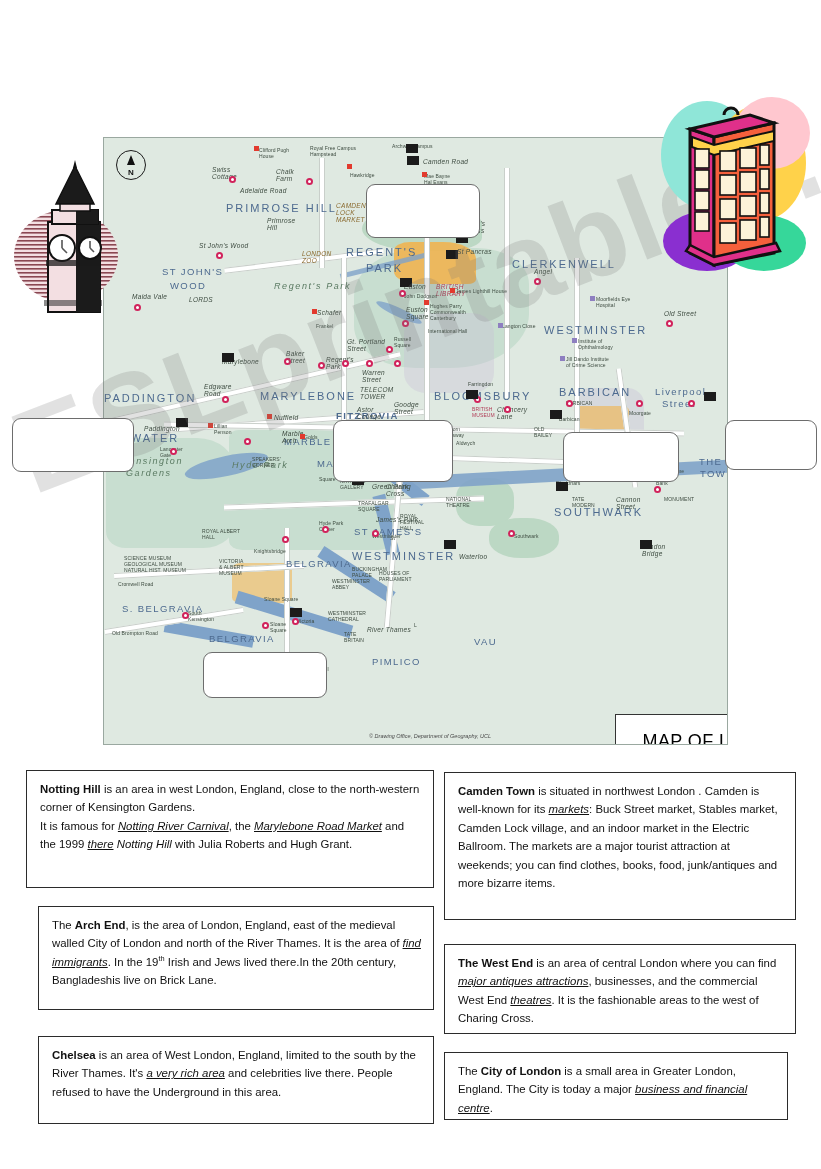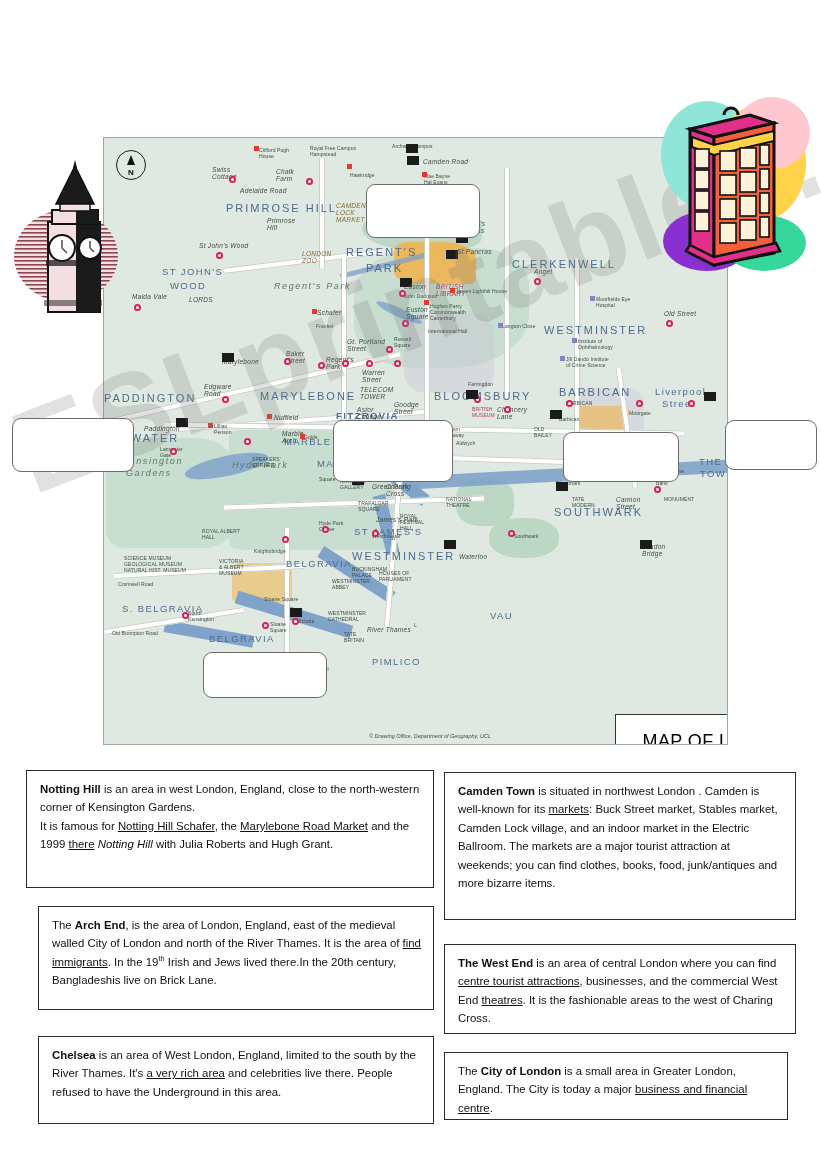--- a/index.html
+++ b/index.html
@@ -61,21 +61,21 @@
   #watermark{position:absolute;left:50px;top:255px;width:740px;height:430px;
     z-index:5;pointer-events:none;
     transform:rotate(-21deg);transform-origin:center center;
     font-size:118px;font-weight:bold;letter-spacing:2px;color:rgba(120,120,120,.22);
     font-family:"Liberation Sans",sans-serif;line-height:1;white-space:nowrap;}
 
   
   .tbox{position:absolute;background:#fff;border:1.1px solid #2b2b2b;box-sizing:border-box;
         padding:9px 11px 8px 13px;font-size:11.4px;line-height:1.62;color:#111;z-index:9;}
   .tbox b{font-weight:bold;}
-  .tbox u{text-decoration:underline;}
+  .tbox u{text-decoration:underline;font-style:italic;}
   .tbox i{font-style:italic;}
   .tbox sup{font-size:7.4px;vertical-align:super;}
 </style>
 </head>
 <body>
 
 <div id="map-panel">
 
   <div class="wash park" style="left:250px;top:110px;width:175px;height:120px;"></div>
   <div class="wash park2" style="left:258px;top:68px;width:120px;height:45px;border-radius:50% 40% 30% 50%;"></div>
@@ -137,21 +137,21 @@
   <div class="maplabel mid" style="left:558px;top:260px;">Street</div>
   <div class="maplabel big" style="left:8px;top:294px;">YSWATER</div>
   <div class="maplabel mid" style="left:260px;top:328px;">STRAND</div>
   <div class="maplabel big" style="left:450px;top:368px;">SOUTHWARK</div>
   <div class="maplabel mid" style="left:250px;top:388px;">ST JAMES'S</div>
   <div class="maplabel big" style="left:248px;top:412px;">WESTMINSTER</div>
   <div class="maplabel mid" style="left:182px;top:420px;">BELGRAVIA</div>
   <div class="maplabel mid" style="left:18px;top:465px;">S. BELGRAVIA</div>
   <div class="maplabel mid" style="left:105px;top:495px;">BELGRAVIA</div>
   <div class="maplabel mid" style="left:268px;top:518px;">PIMLICO</div>
-  <div class="maplabel mid" style="left:370px;top:472px;margin-left:16px;">VAU</div>
+  <div class="maplabel mid" style="left:370px;top:498px;">VAU</div>
   <div class="maplabel mid" style="left:180px;top:298px;">MARBLE ARCH</div>
   <div class="maplabel mid" style="left:213px;top:320px;">MA</div>
   <div class="maplabel mid" style="left:595px;top:318px;">THE</div>
   <div class="maplabel mid" style="left:596px;top:330px;">TOWER</div>
 
   <div class="maplabel park-name" style="left:170px;top:143px;">Regent's Park</div>
   <div class="maplabel park-name" style="left:18px;top:318px;">Kensington</div>
   <div class="maplabel park-name" style="left:22px;top:330px;">Gardens</div>
   <div class="maplabel park-name" style="left:128px;top:322px;">Hyde   Park</div>
   <div class="maplabel sm" style="left:268px;top:345px;">Green Park</div>
@@ -406,23 +406,23 @@
         <rect x="108" y="100" width="9" height="20"></rect>
       <rect x="68" y="130" width="16" height="20"></rect>
         <rect x="88" y="127" width="16" height="20"></rect>
         <rect x="108" y="124" width="9" height="20"></rect>
     </g>
 
     <path d="M34 158 L62 172 L128 158 L124 150 L62 164 L38 152 Z" fill="#e0308a" stroke="#111" stroke-width="2.5"></path>
   </svg>
 </div>
 
-<div class="tbox" style="left:26px;top:770px;width:408px;height:118px;"><b>Notting Hill</b> is an area in west London, England, close to the north-western corner of Kensington Gardens.<br>It is famous for <u>Notting Hill Schafer</u>, the <u>Marylebone Road Market</u> and the 1999 <u>there</u> <i>Notting Hill</i> with Julia Roberts and Hugh Grant.</div>
+<div class="tbox" style="left:26px;top:770px;width:408px;height:118px;"><b>Notting Hill</b> is an area in west London, England, close to the north-western corner of Kensington Gardens.<br>It is famous for <u>Notting River Carnival</u>, the <u>Marylebone Road Market</u> and the 1999 <u>there</u> <i>Notting Hill</i> with Julia Roberts and Hugh Grant.</div>
 
 <div class="tbox" style="left:38px;top:906px;width:396px;height:104px;">The <b>Arch End</b>, is the area of London, England, east of the medieval walled City of London and north of the River Thames. It is the area of <u>find immigrants</u>. In the 19<sup>th</sup> Irish and Jews lived there.In the 20th century, Bangladeshis live on Brick Lane.</div>
 
 <div class="tbox" style="left:38px;top:1036px;width:396px;height:88px;"><b>Chelsea</b> is an area of West London, England, limited to the south by the River Thames. It's <u>a very rich area</u> and celebrities live there. People refused to have the Underground in this area.</div>
 
 <div class="tbox" style="left:444px;top:772px;width:352px;height:148px;"><b>Camden Town</b> is situated in northwest London . Camden is well-known for its <u>markets</u>: Buck Street market, Stables market, Camden Lock village, and an indoor market in the Electric Ballroom. The markets are a major tourist attraction at weekends; you can find clothes, books, food, junk/antiques and more bizarre items.</div>
 
-<div class="tbox" style="left:444px;top:944px;width:352px;height:90px;"><b>The West End</b>  is an area of central London where you can find <u>centre tourist attractions</u>, businesses, and the commercial West End <u>theatres</u>. It is the fashionable areas to the west of Charing Cross.</div>
+<div class="tbox" style="left:444px;top:944px;width:352px;height:90px;"><b>The West End</b>  is an area of central London where you can find <u>major antiques attractions</u>, businesses, and the commercial West End <u>theatres</u>. It is the fashionable areas to the west of Charing Cross.</div>
 
 <div class="tbox" style="left:444px;top:1052px;width:344px;height:68px;">The <b>City of London</b> is a small area in Greater London, England. The City is today a major <u>business and financial centre</u>.</div>
 
 </body></html>

